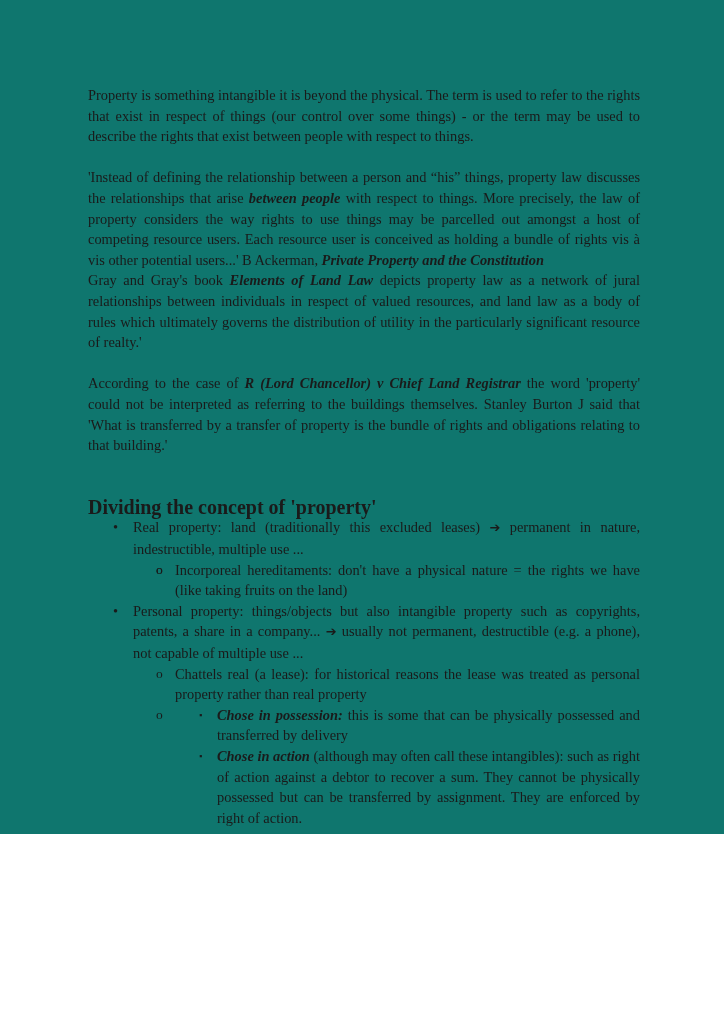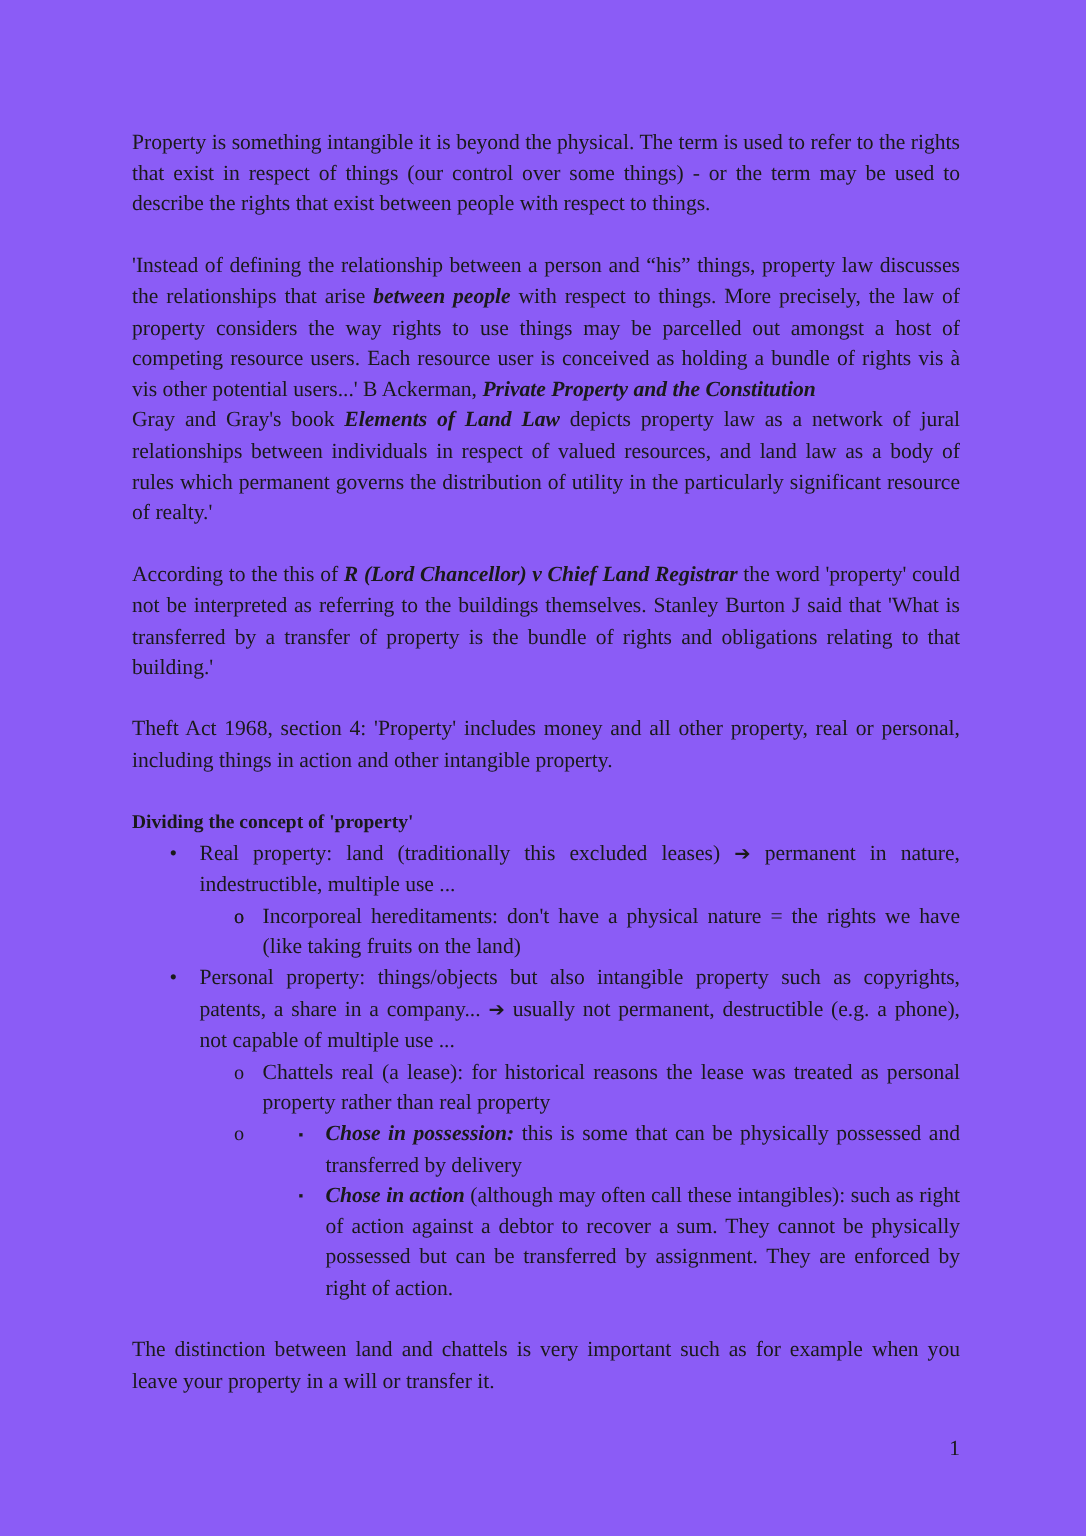--- a/index.html
+++ b/index.html
@@ -7,23 +7,23 @@
     padding: 0;
     background: #ffffff;
   }
   body {
     font-family: "Liberation Serif", "DejaVu Serif", serif;
     color: #1a1a1a;
   }
   .page {
     position: relative;
     width: 724px;
-    height: 1024px;
+    height: 834px;
     margin: 0 auto;
-    background: #8b5cf6;
+    background: #0f766e;
     overflow: hidden;
     box-sizing: border-box;
   }
   .content {
     position: absolute;
     left: 88px;
     top: 85px;
     width: 552px;
   }
   p, .para {
@@ -36,21 +36,21 @@
     hyphens: none;
   }
   .spacer { height: 20.6px; }
 
   em.it {
     font-weight: bold;
   }
 
   h3.heading {
     margin: 0;
-    font-size: 13px;
+    font-size: 20px;
     line-height: 20.6px;
     font-weight: bold;
     text-align: left;
   }
 
   ul.lvl1, ul.lvl2, ul.lvl3 {
     margin: 0;
     padding: 0;
     list-style: none;
   }
@@ -129,29 +129,28 @@
 
 <div class="page">
   <div class="content">
 
     <p class="para">Property is something intangible it is beyond the physical. The term is used to refer to the rights that exist in respect of things (our control over some things) - or the term may be used to describe the rights that exist between people with respect to things.</p>
 
     <div class="spacer"></div>
 
     <p class="para"><span>'Instead of defining the relationship between a person and “his” things, property law discusses the relationships that arise </span><em class="it">between people</em><span> with respect to things. More precisely, the law of property considers the way rights to use things may be parcelled out amongst a host of competing resource users. Each resource user is conceived as holding a bundle of rights vis à vis other potential users...' B Ackerman, </span><em class="it">Private Property and the Constitution</em></p>
 
-    <p class="para"><span>Gray and Gray's book </span><em class="it">Elements of Land Law</em><span> depicts property law as a network of jural relationships between individuals in respect of valued resources, and land law as a body of rules which permanent governs the distribution of utility in the particularly significant resource of realty.'</span></p>
-
-    <div class="spacer"></div>
-
-    <p class="para"><span>According to the this of </span><em class="it">R (Lord Chancellor) v Chief Land Registrar</em><span> the word 'property' could not be interpreted as referring to the buildings themselves. Stanley Burton J said that 'What is transferred by a transfer of property is the bundle of rights and obligations relating to that building.'</span></p>
-
-    <div class="spacer"></div>
-
-    <p class="para">Theft Act 1968, section 4: 'Property' includes money and all other property, real or personal, including things in action and other intangible property.</p>
+    <p class="para"><span>Gray and Gray's book </span><em class="it">Elements of Land Law</em><span> depicts property law as a network of jural relationships between individuals in respect of valued resources, and land law as a body of rules which ultimately governs the distribution of utility in the particularly significant resource of realty.'</span></p>
+
+    <div class="spacer"></div>
+
+    <p class="para"><span>According to the case of </span><em class="it">R (Lord Chancellor) v Chief Land Registrar</em><span> the word 'property' could not be interpreted as referring to the buildings themselves. Stanley Burton J said that 'What is transferred by a transfer of property is the bundle of rights and obligations relating to that building.'</span></p>
+
+    <div class="spacer"></div>
+
 
     <div class="spacer"></div>
 
     <h3 class="heading">Dividing the concept of 'property'</h3>
 
     <ul class="lvl1">
       <li>
         <span class="bullet">•</span>
         <span>Real property: land (traditionally this excluded leases) </span><span class="arrow">➔</span><span> permanent in nature, indestructible, multiple use ...</span>
 

